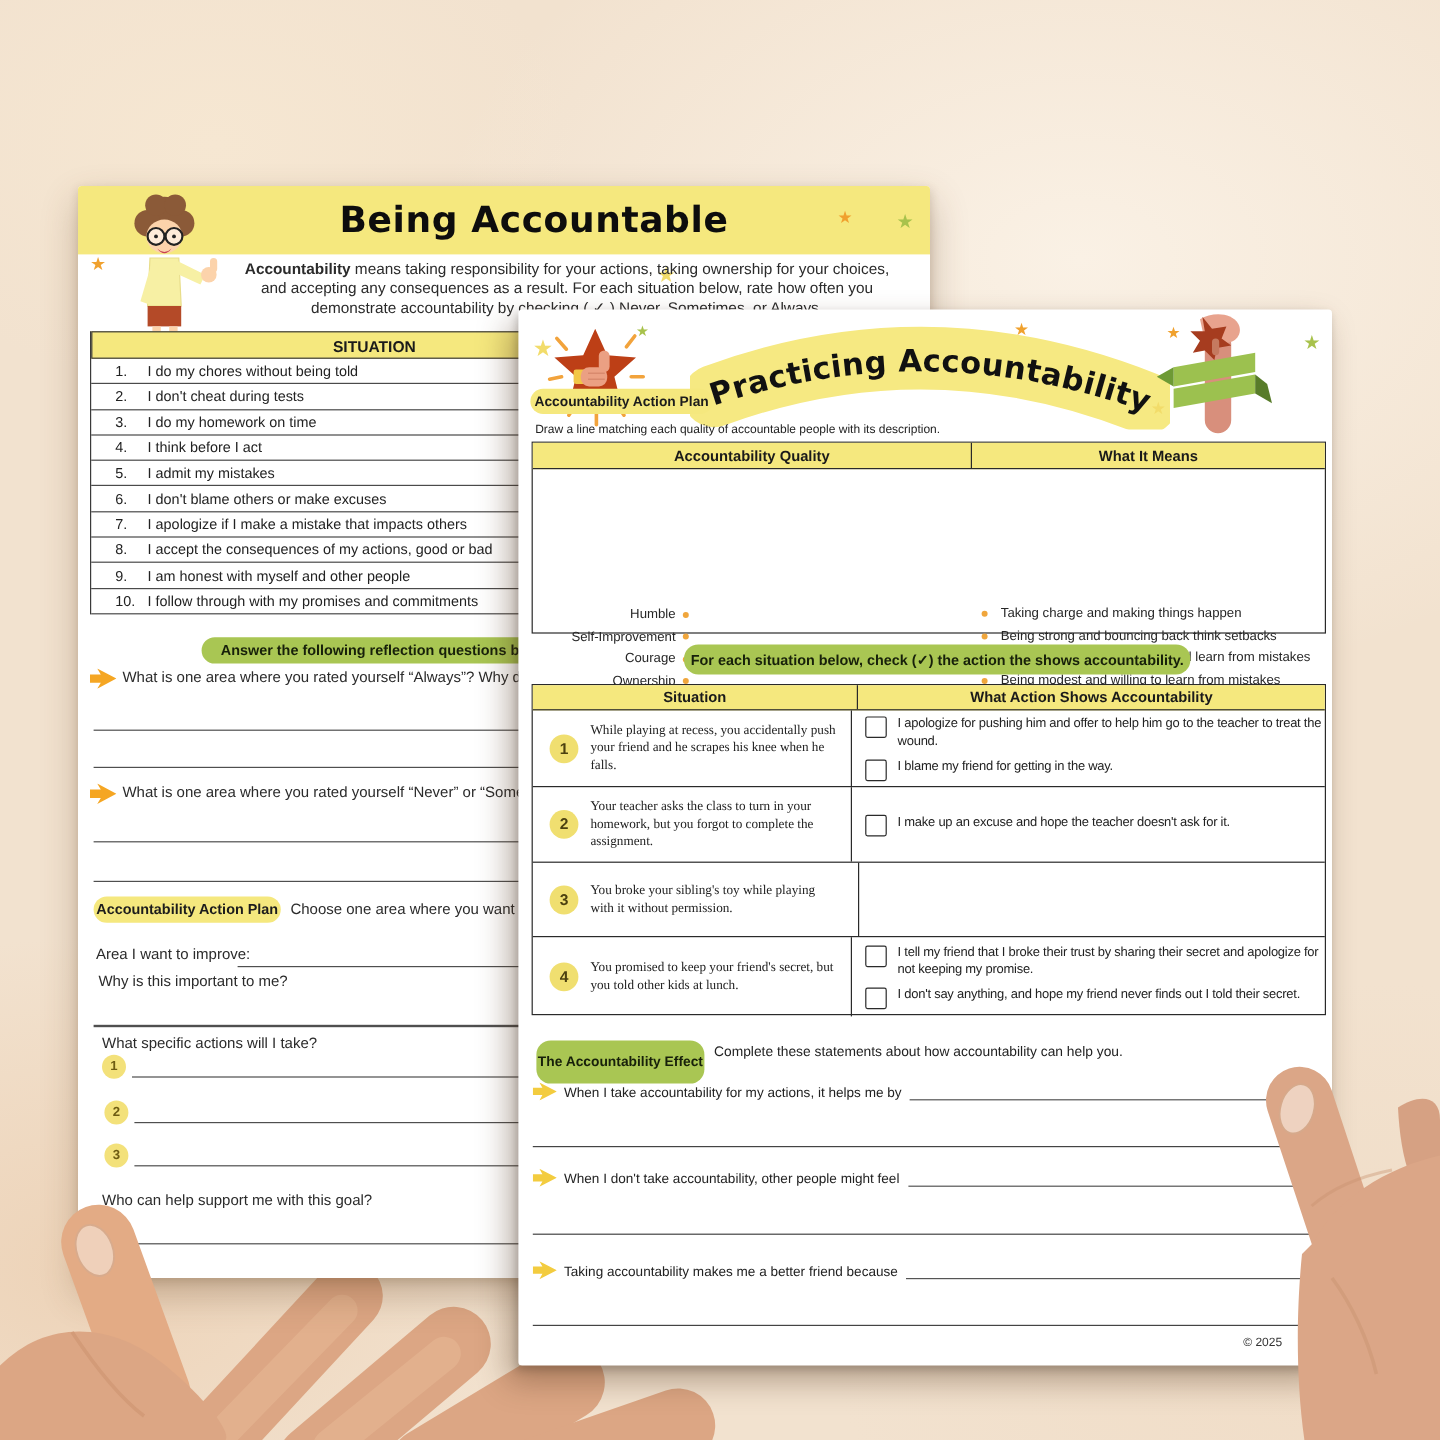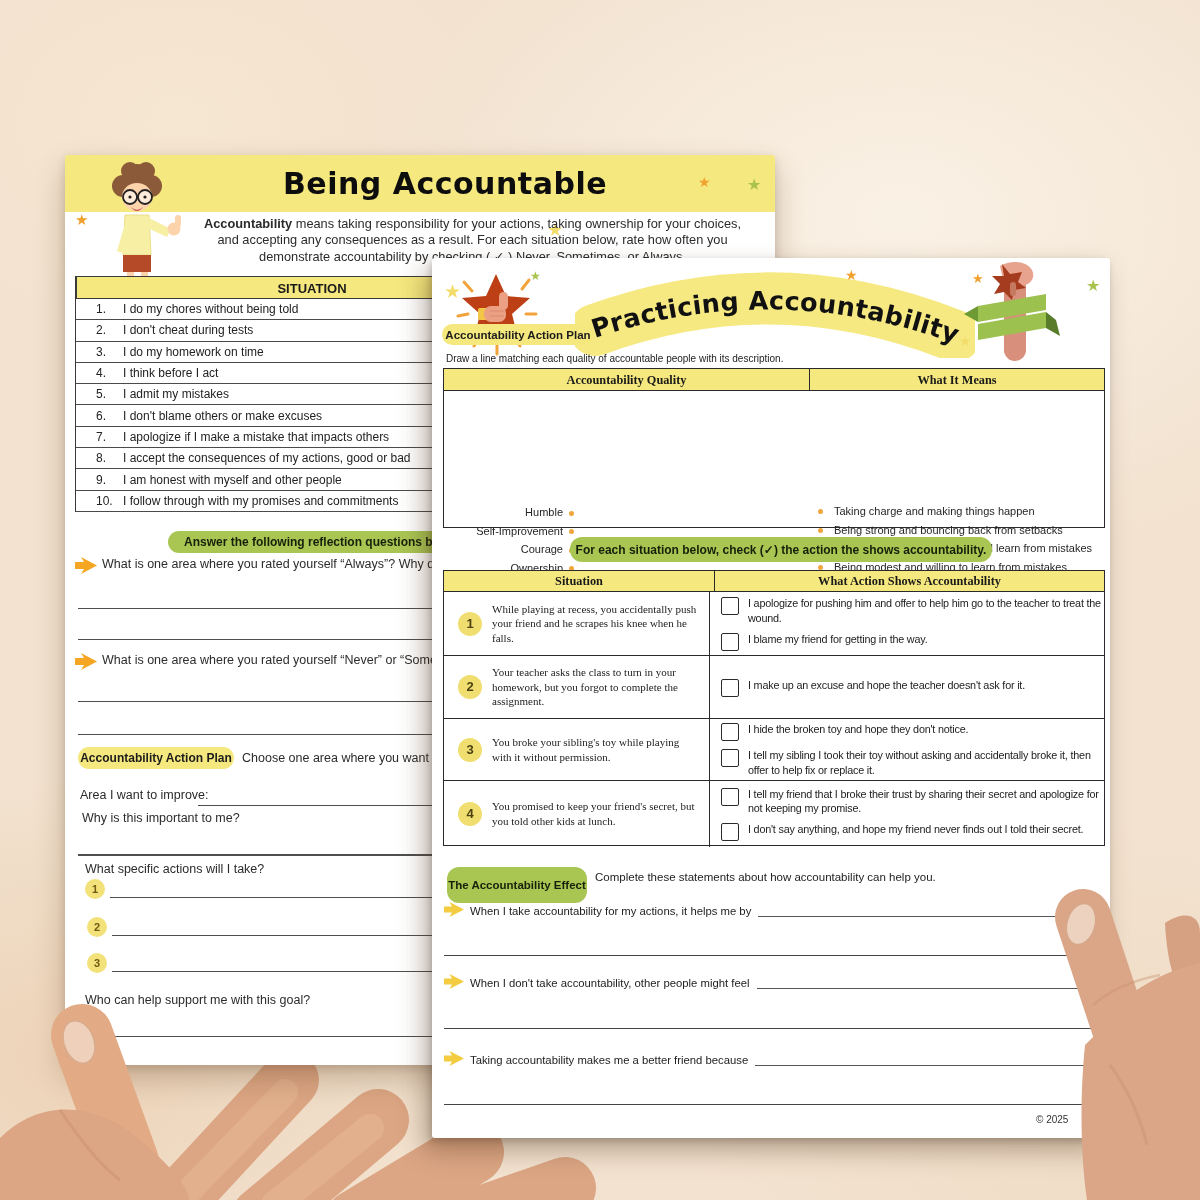--- a/index.html
+++ b/index.html
@@ -36,21 +36,21 @@
   .pill-yellow{background:#f5e87e;border-radius:12px;color:#1c1c1c;font-weight:bold;}
   .wline{border-bottom:1.5px solid #4f4f4f;position:absolute;height:1px;}
   .qtext{position:absolute;font-size:12.5px;color:#2b2b2b;white-space:nowrap;}
   .label-sm{position:absolute;font-size:12.5px;color:#2b2b2b;}
   .numcirc{position:absolute;width:20px;height:20px;border-radius:50%;background:#f3e17a;
     font-size:11px;font-weight:bold;color:#6e5c12;text-align:center;line-height:20px;}
   
   .pill-sm{position:absolute;font-size:11.5px;display:flex;align-items:center;justify-content:center;}
   .rtable{position:absolute;border:1.6px solid #2a2a2a;box-sizing:border-box;background:#fff;}
   .rthead{display:flex;background:#f5e87e;border-bottom:1.6px solid #2a2a2a;box-sizing:border-box;
-    font-weight:bold;font-size:12.3px;color:#1a1a1a;font-family:Liberation Serif, serif;}
+    font-weight:bold;font-size:12.3px;color:#1a1a1a;}
   .rthead .c1{border-right:1.6px solid #2a2a2a;box-sizing:border-box;text-align:center;}
   .rthead .c2{flex:1;text-align:center;}
   #quality-list{position:absolute;left:18px;top:134px;width:112px;text-align:right;
     font-size:11px;color:#262626;}
   #quality-list div{height:18.6px;line-height:18.6px;white-space:nowrap;}
   .qdot{display:inline-block;width:5px;height:5px;border-radius:50%;background:#f0a63c;
     margin-left:6px;vertical-align:middle;}
   #meaning-list{position:absolute;left:374px;top:136px;width:292px;font-size:11px;color:#262626;}
   #meaning-list div{position:relative;padding-left:16px;line-height:13.2px;margin-bottom:5.3px;}
   #meaning-list div::before{content:"";position:absolute;left:0;top:4px;width:5px;height:5px;
@@ -268,21 +268,21 @@
     <div id="quality-list">
           <div><span>Humble</span><span class="qdot"></span></div>
           <div><span>Self-Improvement</span><span class="qdot"></span></div>
           <div><span>Courage</span><span class="qdot"></span></div>
           <div><span>Ownership</span><span class="qdot"></span></div>
           <div><span>Resilience</span><span class="qdot"></span></div>
           <div><span>Proactive</span><span class="qdot"></span></div>
         </div>
     <div id="meaning-list">
           <div>Taking charge and making things happen</div>
-          <div>Being strong and bouncing back from setbacks</div>
+          <div>Being strong and bouncing back think setbacks</div>
           <div>Always working to get better and learn from mistakes</div>
           <div>Being modest and willing to learn from mistakes</div>
           <div>Taking responsibility for your actions and results</div>
           <div>Being brave enough to admit mistakes and face consequences</div>
         </div>
   </div>
 
   <div class="pill-green pill-sm" style="left:138px;top:279px;width:422px;height:25px;font-size:12px;">For each situation below, check (✓) the action the shows accountability.</div>
 
   <div class="rtable" style="left:11px;top:312px;width:662px;height:276px;">
@@ -316,30 +316,20 @@
               <div class="opt">
                 <div class="cbox"></div>
                 <span>I make up an excuse and hope the teacher doesn't ask for it.</span>
               </div>
             </div>
           </div>
           <div class="sit-row" style="height: 62px;">
             <div class="sit-left">
               <div class="sit-circ">3</div>
               <div class="sit-text">You broke your sibling's toy while playing with it without permission.</div>
-            </div>
-            <div class="sit-right">
-              <div class="opt">
-                <div class="cbox"></div>
-                <span>I hide the broken toy and hope they don't notice.</span>
-              </div>
-              <div class="opt">
-                <div class="cbox"></div>
-                <span>I tell my sibling I took their toy without asking and accidentally broke it, then offer to help fix or replace it.</span>
-              </div>
             </div>
           </div>
           <div class="sit-row" style="height: 66px;">
             <div class="sit-left">
               <div class="sit-circ">4</div>
               <div class="sit-text">You promised to keep your friend's secret, but you told other kids at lunch.</div>
             </div>
             <div class="sit-right">
               <div class="opt">
                 <div class="cbox"></div>

